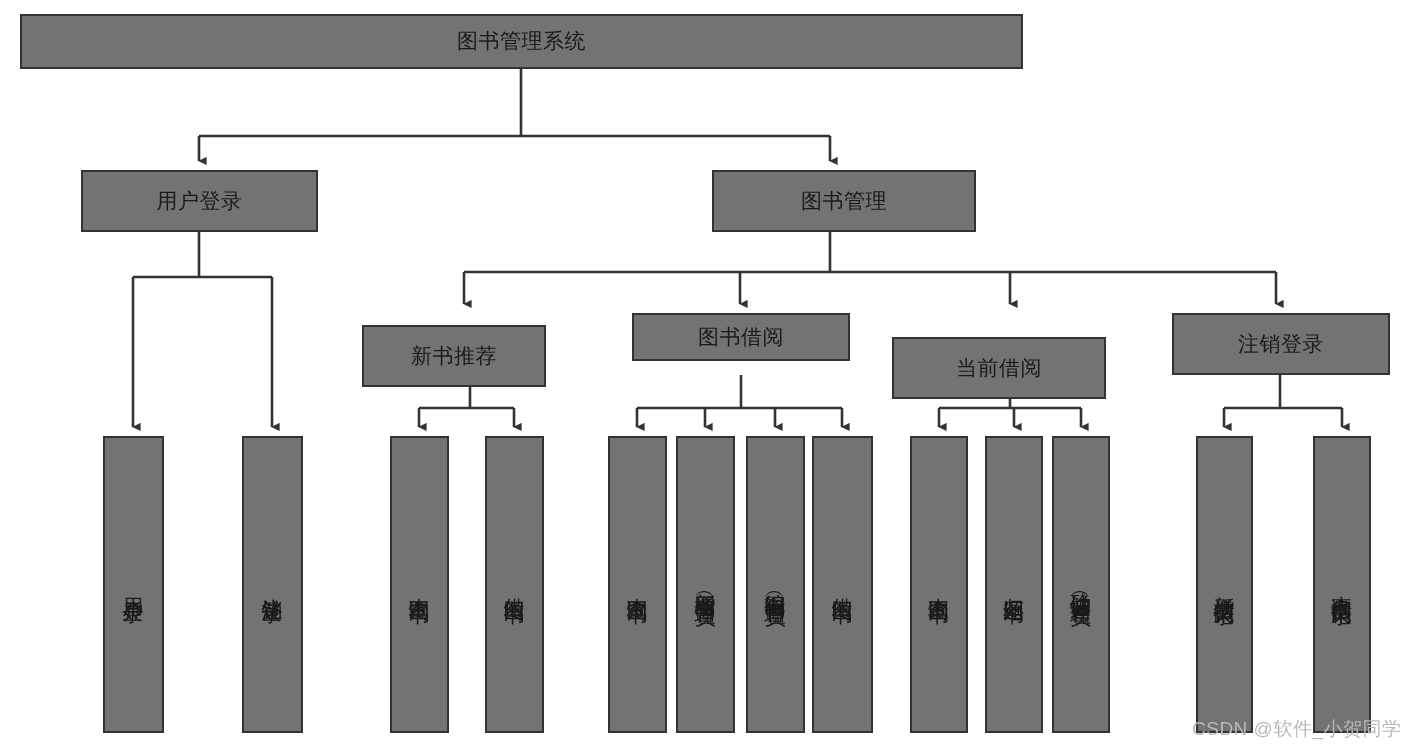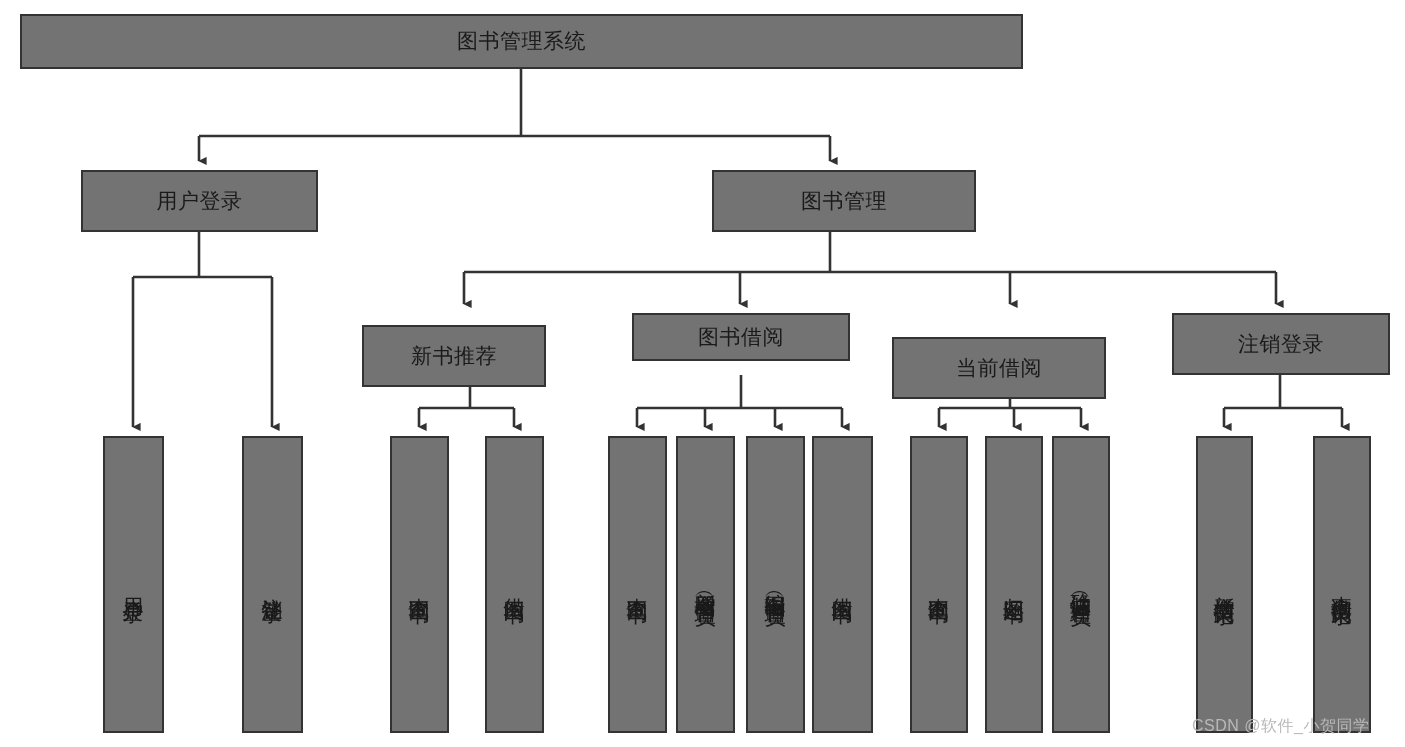--- a/index.html
+++ b/index.html
@@ -47,21 +47,21 @@
   .node.vertical .node-label {
     writing-mode: vertical-rl;
     text-orientation: upright;
     letter-spacing: 2px;
     font-size: 21px;
     white-space: nowrap;
     line-height: 1;
   }
   .watermark {
     position: absolute;
-    font-size: 16px;
+    font-size: 19px;
     color: #b9b9b9;
     white-space: nowrap;
     letter-spacing: 0.5px;
     pointer-events: none;
   }
 </style>
 </head>
 <body>
 
 <div id="diagram-root">

